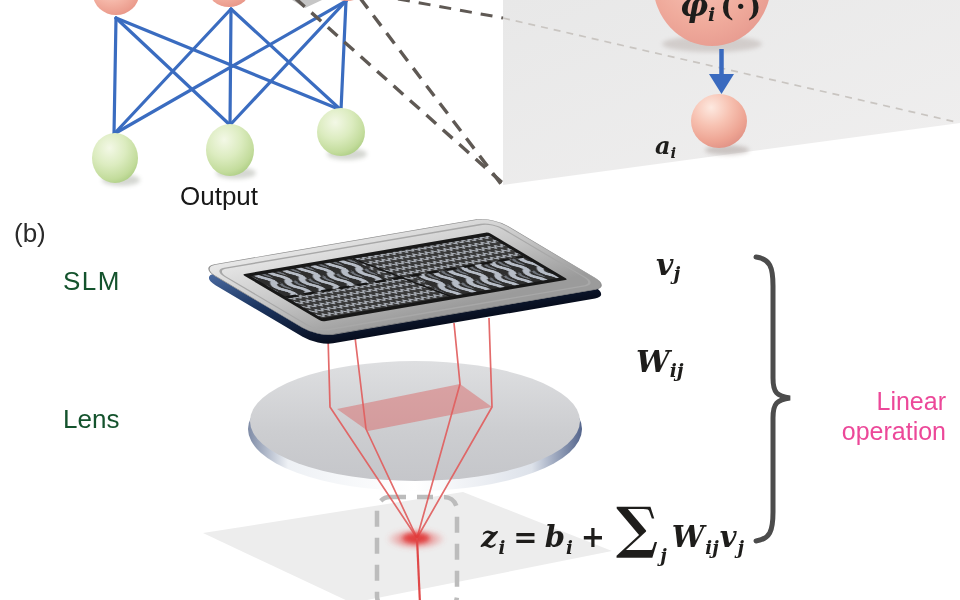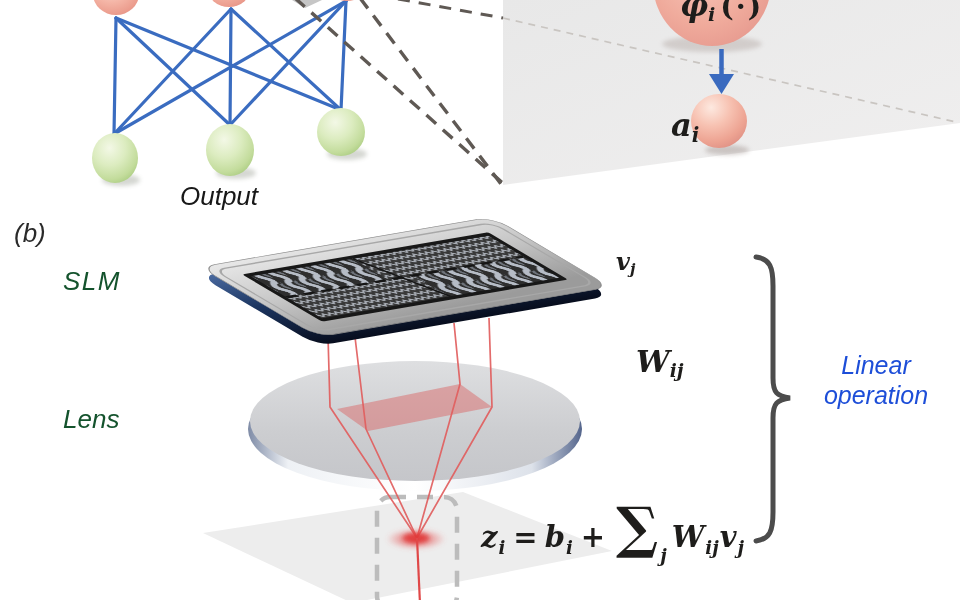--- a/index.html
+++ b/index.html
@@ -2,34 +2,34 @@
 <html><head>
 <meta charset="utf-8">
 <style>
   html,body{margin:0;padding:0;background:#fff;}
   .canvas{
     position:relative;width:960px;height:600px;background:#ffffff;
     overflow:hidden;font-family:"Liberation Sans",sans-serif;
   }
   .canvas svg{position:absolute;left:0;top:0;}
   .lbl{position:absolute;color:#14532d;white-space:nowrap;}
-  .sans{font-family:"Liberation Sans",sans-serif;font-weight:400;font-style:italic;}
+  .sans{font-family:"Liberation Sans",sans-serif;font-weight:400;}
   .math{font-family:"DejaVu Serif",serif;font-style:italic;font-weight:700;color:#1e1d1b;}
   .msub{font-size:0.62em;vertical-align:-0.28em;letter-spacing:0;}
   .margs{font-style:normal;font-size:0.92em;letter-spacing:2px;margin-left:5px;}
   
   .eq{position:absolute;left:481px;top:494px;height:58px;display:flex;align-items:flex-end;color:#1e1d1b;}
   .eq span{display:inline-block;font-family:"DejaVu Serif",serif;font-weight:700;font-style:italic;line-height:1;}
   .eb{font-size:29px;}
   .es{font-size:18px;position:relative;top:5px;margin:0 1px;}
   .ex{font-size:29px;margin:0 7px;}
   .esum{font-size:56px;font-style:normal !important;position:relative;top:3px;margin-left:4px;}
   .esumsub{font-size:18px;position:relative;top:13px;margin:0 5px 0 2px;}
-  .brace-label{position:absolute;left:806px;top:350px;width:140px;text-align:center;
-    font-size:25px;line-height:30px;color:#1d4ed8;}
+  .brace-label{position:absolute;left:806px;top:386px;width:140px;text-align:right;
+    font-size:25px;line-height:30px;color:#ec4899;}
 </style>
 </head>
 <body>
 
 <div class="canvas">
 
 <svg width="960" height="600" viewBox="0 0 960 600">
   <defs>
     <radialGradient id="gGreen" cx="0.38" cy="0.3" r="0.78">
       <stop offset="0" stop-color="#f3f8e6"></stop>
@@ -185,31 +185,31 @@
 
   <path d="M756,257 C770,259 773,267 773,286 L773,378 C773,393 777,396 790,398 C777,400 773,403 773,418 L773,512 C773,531 770,539 756,541" fill="none" stroke="#4c4c4c" stroke-width="5" stroke-linecap="round"></path>
 </svg>
 
 <div class="lbl sans" style="left:180px;top:181px;font-size:26px;color:#181818;">Output</div>
 
 <div class="lbl math" style="left:680px;top:-13px;font-size:31px;line-height:36px;">
   <span>φ</span><span class="msub">i</span><span class="margs">(·)</span>
 </div>
 
-<div class="lbl math" style="left:655px;top:106px;font-size:32px;margin-left:16px;">
+<div class="lbl math" style="left:655px;top:131px;font-size:24px;">
   <span>a</span><span class="msub">i</span>
 </div>
 
 <div class="lbl sans" style="left:14px;top:218px;font-size:26px;color:#2a2a2a;">(b)</div>
 
 <div class="lbl sans" style="left:63px;top:266px;font-size:26px;letter-spacing:1.5px;">SLM</div>
 
 <div class="lbl sans" style="left:63px;top:404px;font-size:26px;">Lens</div>
 
-<div class="lbl math" style="left:616px;top:247px;font-size:24px;">
+<div class="lbl math" style="left:656px;top:247px;font-size:30px;">
   <span>v</span><span class="msub">j</span>
 </div>
 
 <div class="lbl math" style="left:636px;top:344px;font-size:30px;">
   <span>W</span><span class="msub">ij</span>
 </div>
 
 <div class="eq">
   <span class="eb">z</span>
       <span class="es">i</span>

